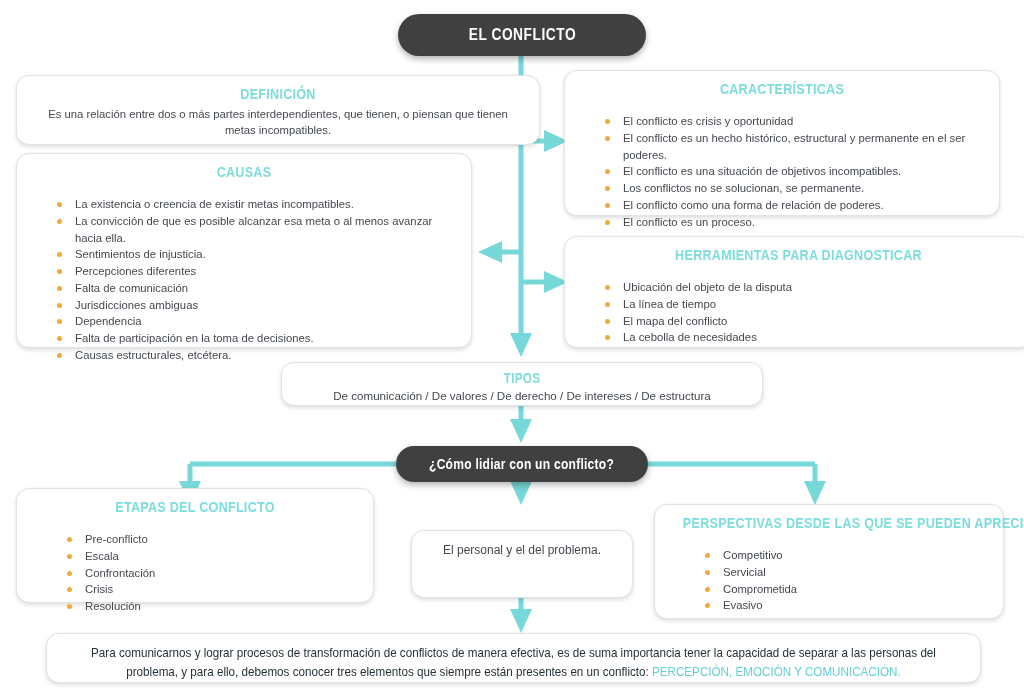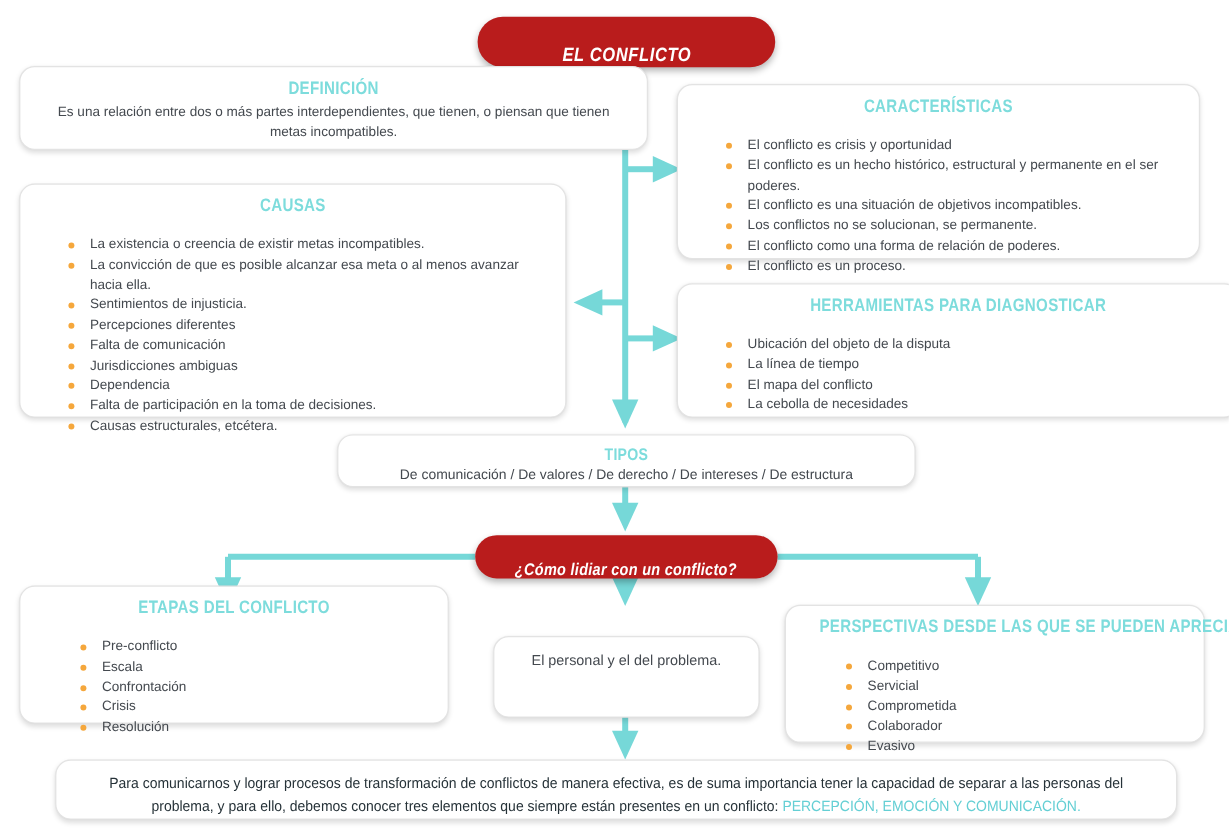--- a/index.html
+++ b/index.html
@@ -85,45 +85,44 @@
     top: 6px;
     width: 5px;
     height: 5px;
     border-radius: 50%;
     background: #f5a73c;
   }
 
   
   .pill {
     position: absolute;
-    background: #b91c1c;
+    background: #404040;
     border-radius: 26px;
     box-shadow: 0 3px 6px rgba(0,0,0,0.30);
     display: flex;
-    align-items: flex-end;
+    align-items: center;
     justify-content: center;
     box-sizing: border-box;
-    font-style: italic;
   }
   .pill-label {
     color: #ffffff;
     font-family: "Liberation Sans Narrow", "Liberation Sans", sans-serif;
     font-weight: bold;
     font-size: 16px;
     letter-spacing: 0.6px;
     transform: scaleX(0.86);
     white-space: nowrap;
   }
   .pill.small .pill-label { font-size: 14px; letter-spacing: 0.3px; }
 
   
   #node-el-conflicto { left: 398px; top: 14px; width: 248px; height: 42px; }
   #node-como-lidiar  { left: 396px; top: 446px; width: 252px; height: 36px; }
 
-  #card-definicion      { left: 16px;  top: 55px;  width: 524px; height: 70px;  padding: 9px 6px 0; }
+  #card-definicion      { left: 16px;  top: 75px;  width: 524px; height: 70px;  padding: 9px 6px 0; }
   #card-causas          { left: 16px;  top: 153px; width: 456px; height: 195px; padding: 9px 0 0; }
   #card-caracteristicas { left: 564px; top: 70px;  width: 436px; height: 146px; padding: 9px 0 0; }
   #card-herramientas    { left: 564px; top: 236px; width: 469px; height: 112px; padding: 9px 0 0; }
   #card-tipos           { left: 281px; top: 362px; width: 482px; height: 44px;  padding: 7px 4px 0; }
   #card-etapas          { left: 16px;  top: 488px; width: 358px; height: 115px; padding: 9px 0 0; }
   #card-niveles         { left: 411px; top: 530px; width: 222px; height: 68px;  padding: 10px 0 0; }
   #card-perspectivas    { left: 654px; top: 504px; width: 350px; height: 115px; padding: 9px 0 0; }
   #card-conclusion      { left: 46px;  top: 633px; width: 935px; height: 50px;  padding: 10px 0 0; }
 
   #card-etapas ul.bullets li,
@@ -277,21 +276,20 @@
   <div class="card" id="card-niveles">
     <div class="niveles-sub">El personal y el del problema.</div>
   </div>
 
   <div class="card" id="card-perspectivas">
     <div class="card-title">PERSPECTIVAS DESDE LAS QUE SE PUEDEN APRECIAR</div>
     <ul class="bullets">
         <li>Competitivo</li>
         <li>Servicial</li>
         <li>Comprometida</li>
-        <li>Colaborador</li>
         <li>Evasivo</li>
       </ul>
   </div>
 
   <div class="card" id="card-conclusion">
     <div class="conclusion-text"><span>Para comunicarnos y lograr procesos de transformación de conflictos de manera efectiva, es de suma importancia tener la capacidad de separar a las personas del problema, y para ello, debemos conocer tres elementos que siempre están presentes en un conflicto: </span><span class="conclusion-accent">PERCEPCIÓN, EMOCIÓN Y COMUNICACIÓN.</span></div>
   </div>
 
 </div>
 

